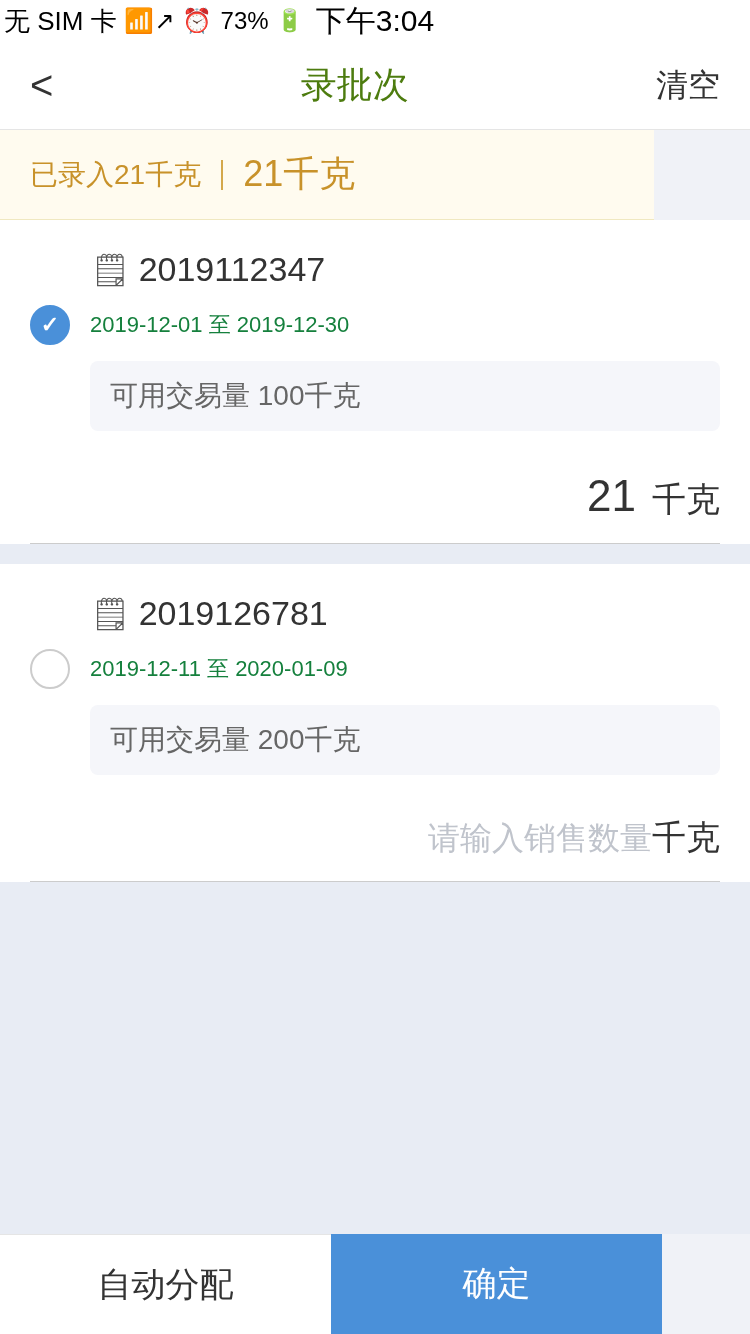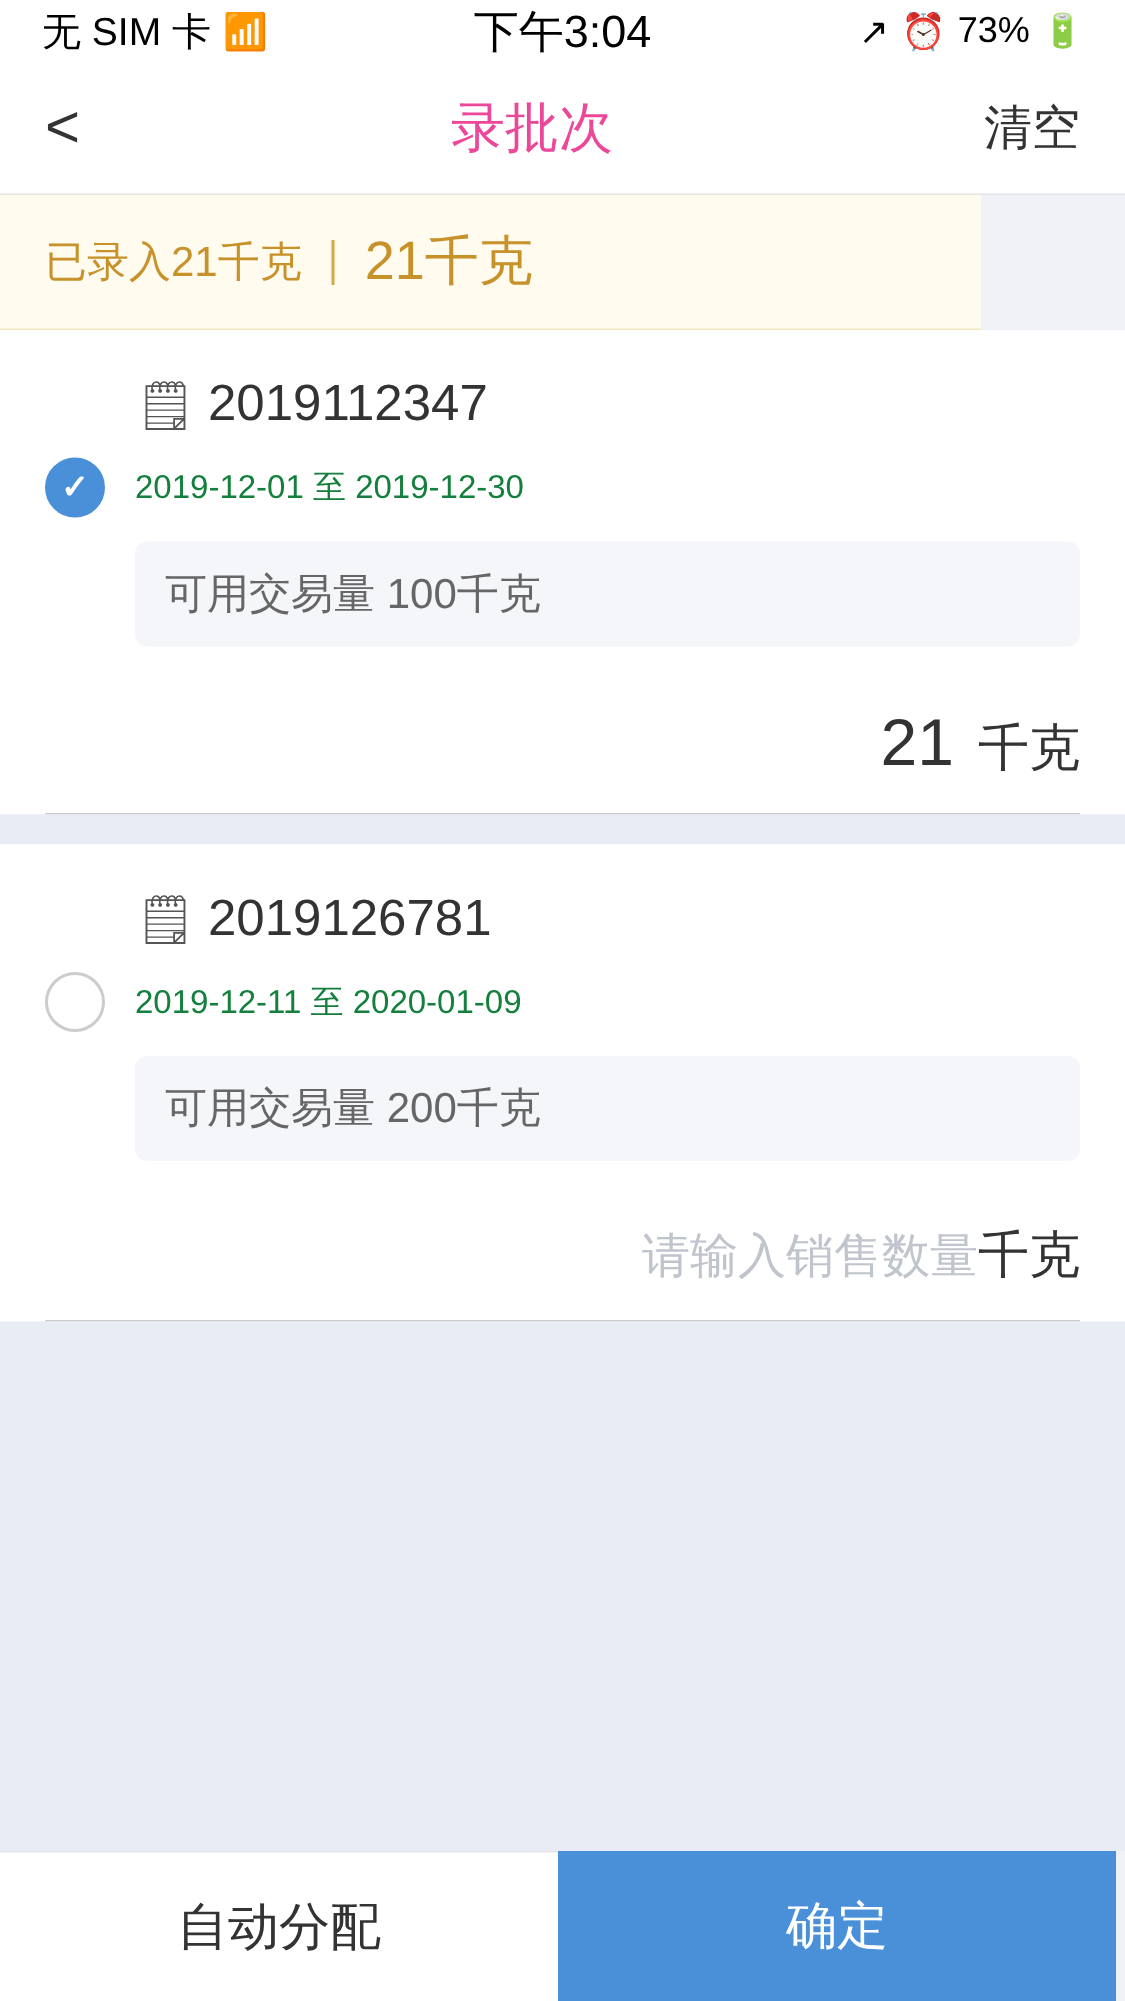--- a/index.html
+++ b/index.html
@@ -13,22 +13,22 @@
       position: relative;
     }
 
     
     .status-bar {
       width: 750px;
       height: 42px;
       background: #fff;
       display: flex;
       align-items: center;
-      justify-content: space-between;
-      padding: 0 28px;
+      justify-content: flex-start;
+      padding: 0 4px;
       font-size: 26px;
       color: #000;
     }
     .status-left {
       display: flex;
       align-items: center;
       gap: 8px;
       font-size: 26px;
     }
     .status-center {
@@ -59,21 +59,21 @@
       border-bottom: 1px solid #e5e5e5;
     }
     .nav-back {
       font-size: 40px;
       color: #333;
       cursor: pointer;
     }
     .nav-title {
       font-size: 36px;
       font-weight: 500;
-      color: #ec4899;
+      color: #4d7c0f;
     }
     .nav-clear {
       font-size: 32px;
       color: #333;
       cursor: pointer;
     }
 
     
     .info-banner {
       width: 654px;
@@ -225,21 +225,21 @@
     .empty-area {
       background: #e8ecf4;
       flex: 1;
     }
 
     
     .bottom-bar {
       position: absolute;
       bottom: 0;
       left: 0;
-      width: 744px;
+      width: 662px;
       height: 100px;
       display: flex;
     }
     .btn-auto {
       flex: 1;
       background: #fff;
       font-size: 34px;
       color: #333;
       display: flex;
       align-items: center;

